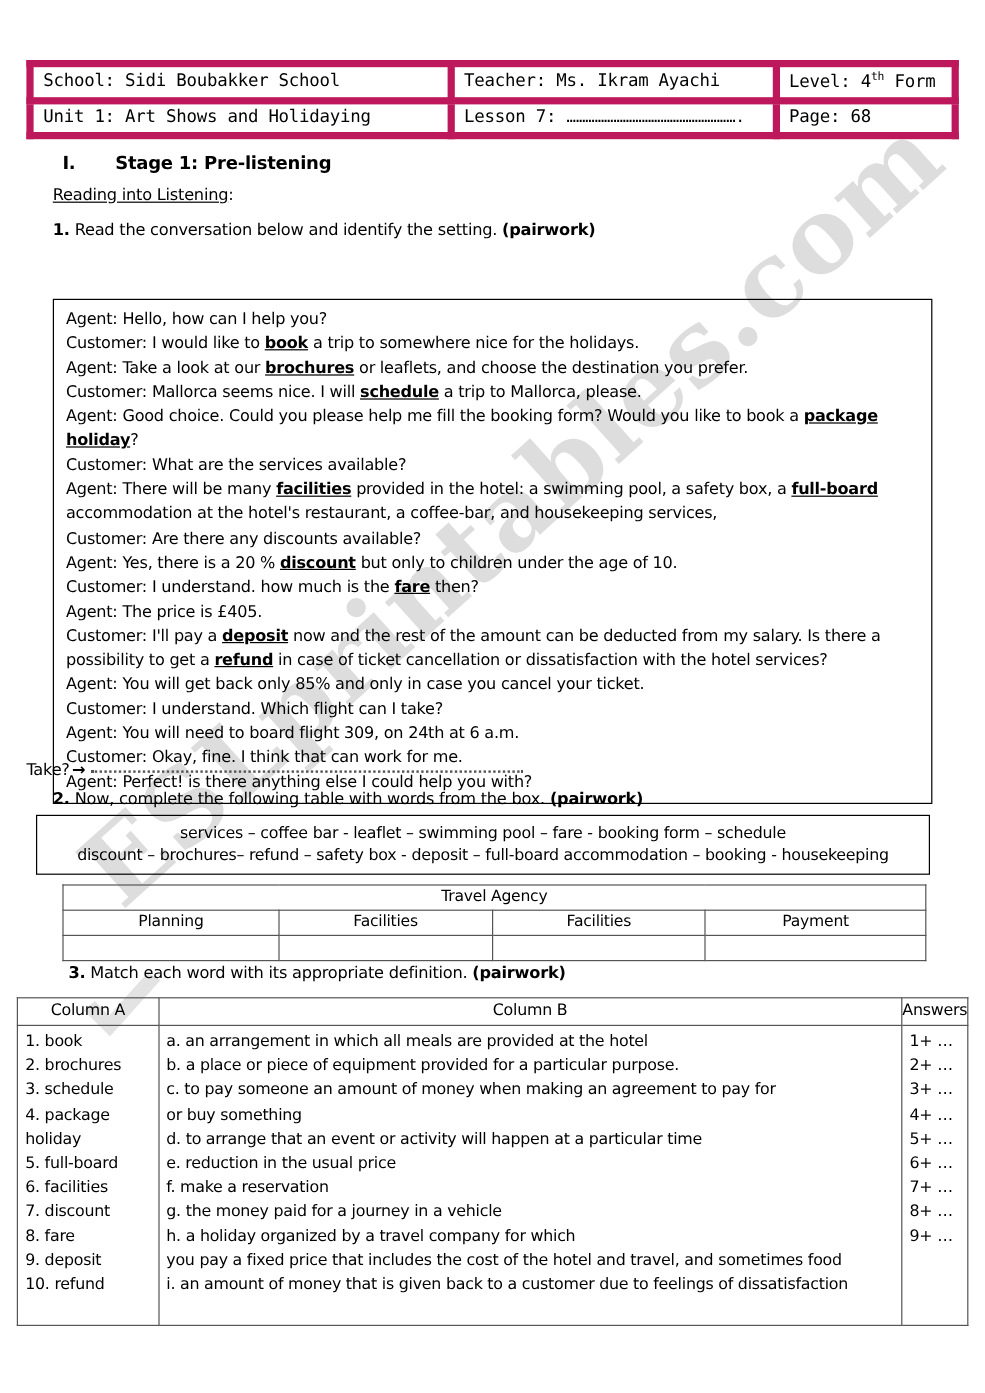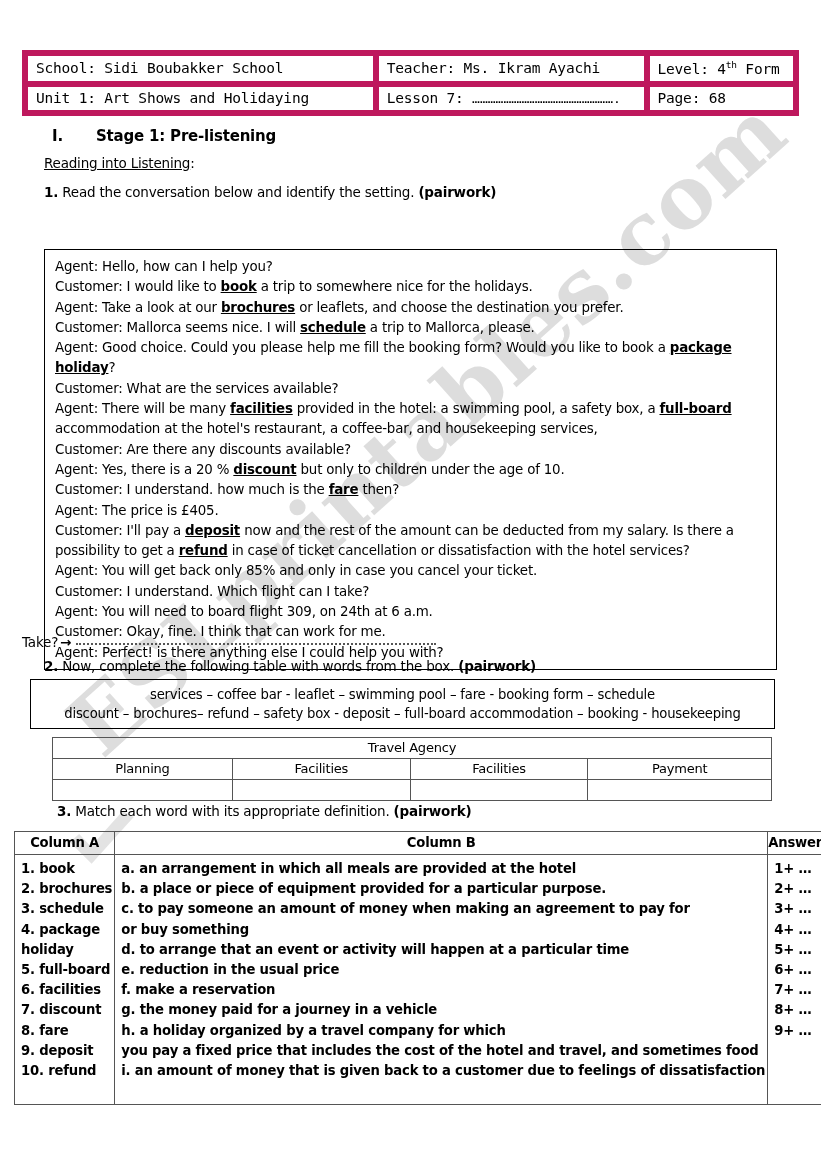--- a/index.html
+++ b/index.html
@@ -196,21 +196,21 @@
     left: 14px;
     top: 831px;
     width: 793px;
     border-collapse: collapse;
     font-size: 13.2px;
     letter-spacing: -0.2px;
   }
   .match-table td, .match-table th {
     border: 1px solid #555;
     vertical-align: top;
-    font-weight: bold;
+    font-weight: normal;
   }
   .match-table thead th {
     text-align: center;
     padding: 3px 0 4px 0;
     height: 21px;
   }
   .mt-colA { width: 118px; }
   .mt-colB { width: 620px; }
   .mt-colC { width: 55px; }
   .match-table tbody td {

